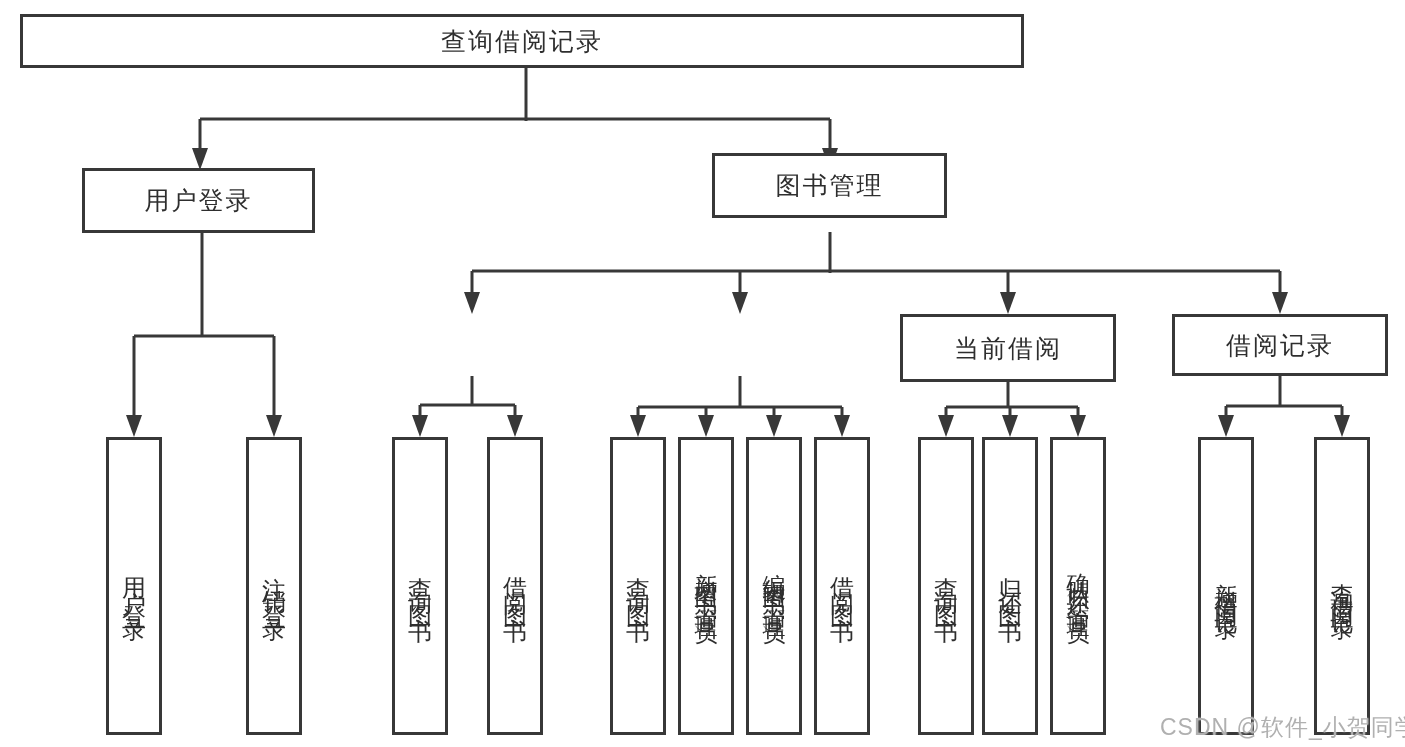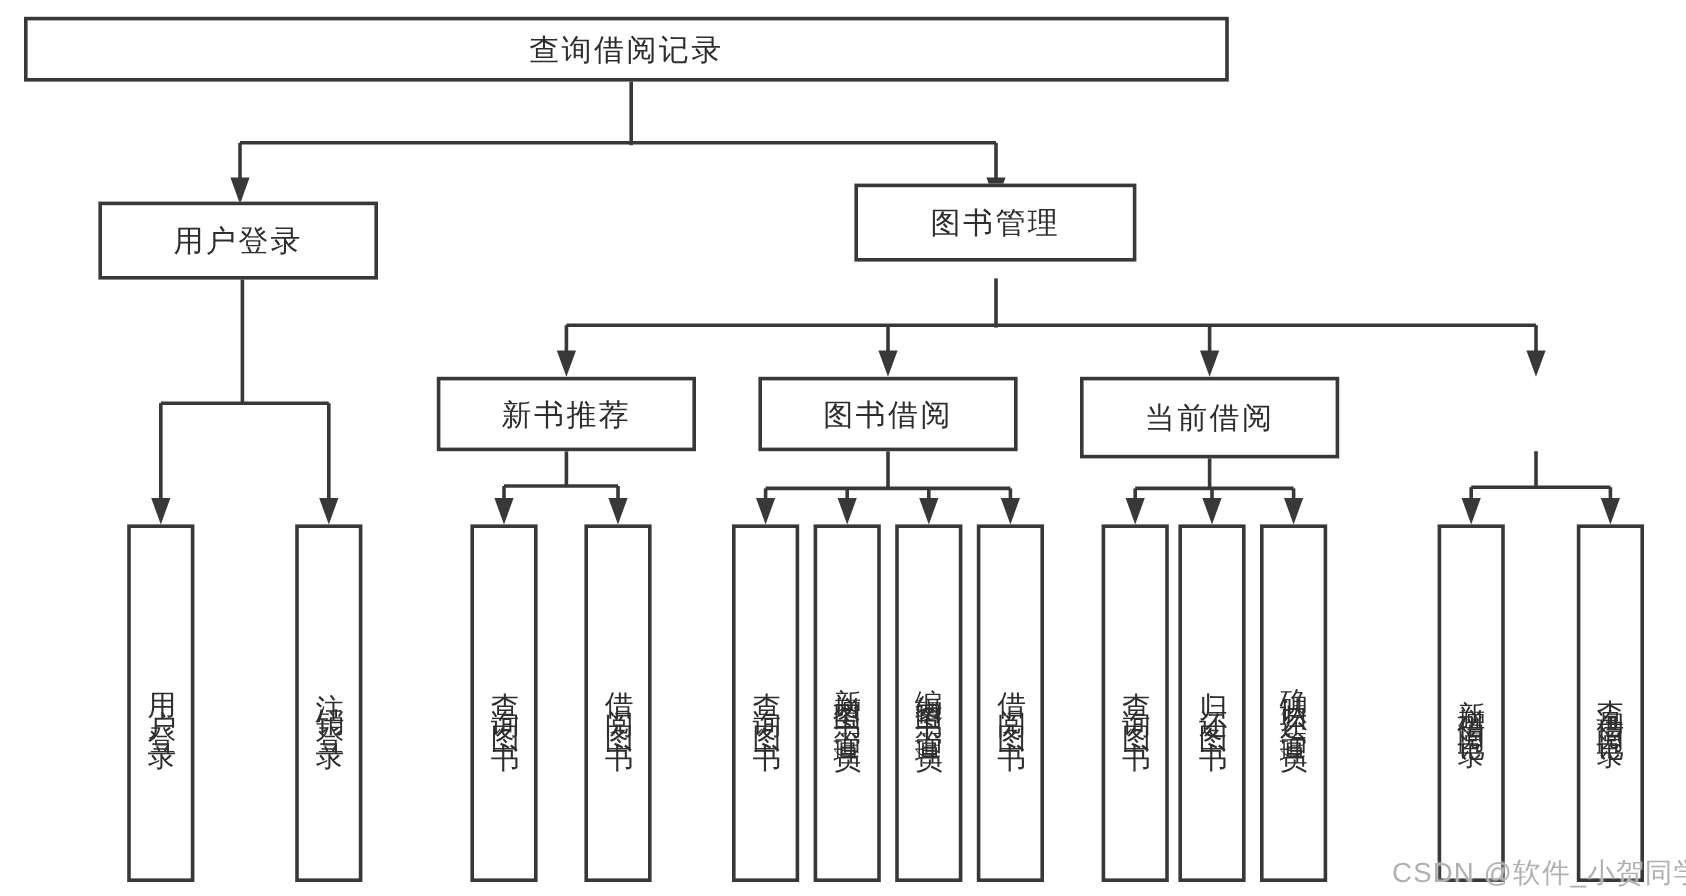--- a/index.html
+++ b/index.html
@@ -120,28 +120,25 @@
     <span class="lbl">查询借阅记录</span>
   </div>
 
   <div class="box h" style="left:82px;top:168px;width:233px;height:65px">
     <span class="lbl">用户登录</span>
   </div>
   <div class="box h" style="left:712px;top:153px;width:235px;height:65px">
     <span class="lbl">图书管理</span>
   </div>
 
-  <div class="box h" style="left:364px;top:314px;width:216px;height:62px">
-    <span class="lbl">新书推荐</span>
-  </div>
-  <div class="box h" style="left:632px;top:314px;width:216px;height:62px">
-    <span class="lbl">图书借阅</span>
-  </div>
   <div class="box h" style="left:900px;top:314px;width:216px;height:68px">
     <span class="lbl">当前借阅</span>
+  </div>
+  <div class="box h" style="left:1172px;top:314px;width:216px;height:62px">
+    <span class="lbl">借阅记录</span>
   </div>
 
   <div class="box v" style="left:106px;top:437px;width:56px;height:298px">
     <span class="lbl">用户登录</span>
   </div>
   <div class="box v" style="left:246px;top:437px;width:56px;height:298px">
     <span class="lbl">注销登录</span>
   </div>
 
   <div class="box v" style="left:392px;top:437px;width:56px;height:298px">

